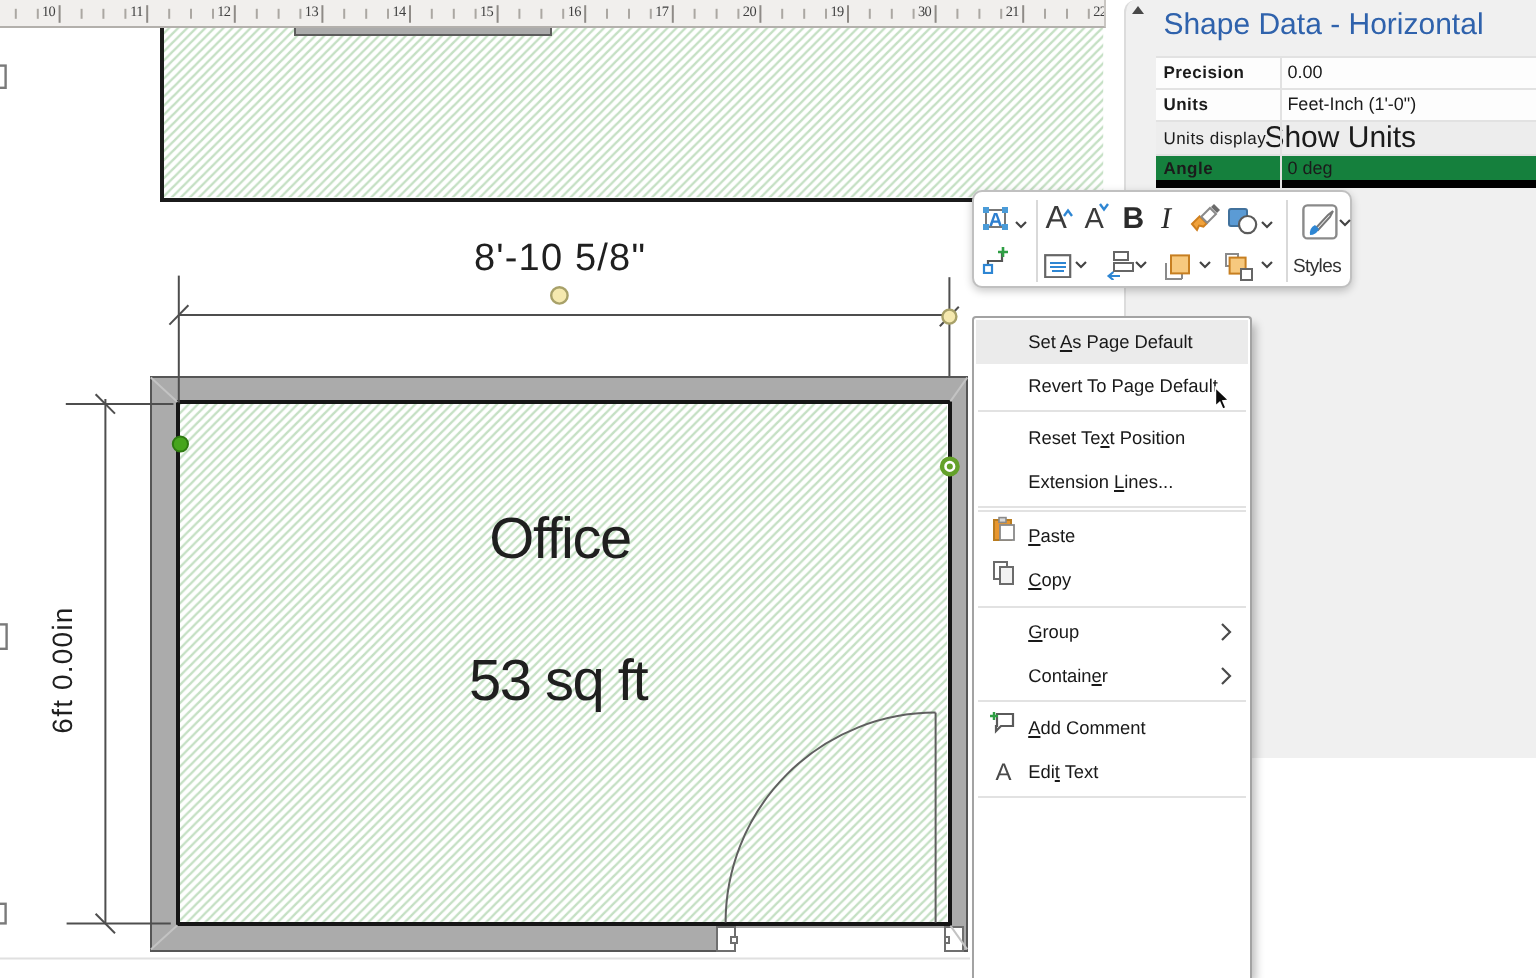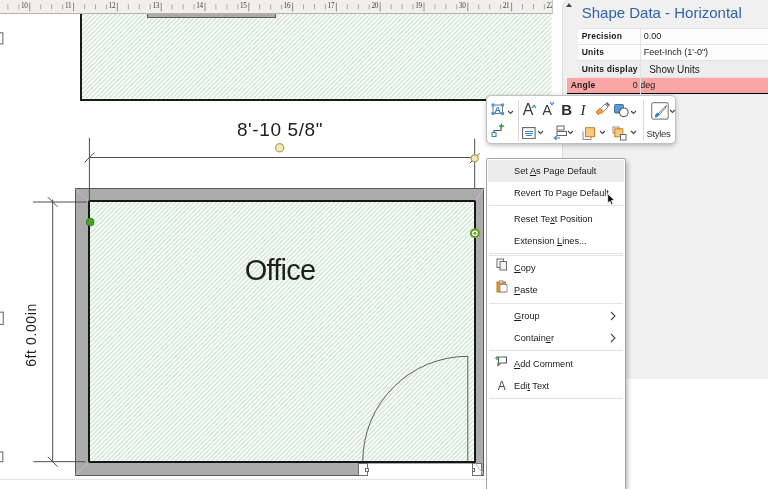--- a/index.html
+++ b/index.html
@@ -80,20 +80,21 @@
   <circle cx="90.2" cy="222.0" r="3.8" fill="#46a51c" stroke="#2e7a10" stroke-width="1"></circle>
   <circle cx="474.9" cy="233.2" r="3.9" fill="#ffffff" stroke="#64a12a" stroke-width="2.2"></circle>
   <circle cx="474.9" cy="233.2" r="1.5" fill="#64a12a"></circle>
   <rect x="-4" y="32.8" width="6.8" height="11.1" fill="#ffffff" stroke="#7a7a7a" stroke-width="1.2"></rect>
   <rect x="-4" y="312.2" width="7.3" height="12.2" fill="#ffffff" stroke="#7a7a7a" stroke-width="1.2"></rect>
   <rect x="-4" y="451.9" width="6.8" height="9.8" fill="#ffffff" stroke="#7a7a7a" stroke-width="1.2"></rect>
 </svg>
 
 <div class="ctext" style="left:180px;top:119px;width:200px;font-size:19px;letter-spacing:0.6px">8'-10 5/8"</div>
 <div class="ctext" style="left:180px;top:254.4px;width:200px;font-size:29px;letter-spacing:-0.75px">Office</div>
+<div class="ctext" style="left:179px;top:325.4px;width:200px;font-size:29px;letter-spacing:-0.75px">53 sq ft</div>
 <div class="ctext" style="left:-69.5px;top:327px;width:200px;font-size:14px;letter-spacing:0.6px;transform:rotate(-90deg)">6ft 0.00in</div>
 
 <div id="ruler">
   <svg width="552" height="13" style="position:absolute;left:0;top:0">
         <line x1="7.9" y1="4.4" x2="7.9" y2="9.4" stroke="#aba7a2" stroke-width="1"></line>
         <line x1="18.9" y1="4.4" x2="18.9" y2="9.4" stroke="#aba7a2" stroke-width="1"></line>
         <line x1="29.8" y1="2.6" x2="29.8" y2="11.4" stroke="#8f8b87" stroke-width="1"></line>
         <line x1="40.8" y1="4.4" x2="40.8" y2="9.4" stroke="#aba7a2" stroke-width="1"></line>
         <line x1="51.7" y1="4.4" x2="51.7" y2="9.4" stroke="#aba7a2" stroke-width="1"></line>
         <line x1="62.7" y1="4.4" x2="62.7" y2="9.4" stroke="#aba7a2" stroke-width="1"></line>
@@ -163,24 +164,24 @@
   <div style="position:absolute;left:77px;top:28.2px;width:1px;height:65.8px;background:#e2e2e2;z-index:3"></div>
   <div style="position:absolute;left:15px;right:0;top:28.2px;height:16.4px;background:#fdfdfd;border-bottom:1px solid #e2e2e2;box-sizing:border-box;border-top:1px solid #e2e2e2">
       <div style="position:absolute;left:3.5px;top:50%;transform:translateY(-50%);font-weight:bold;font-size:8.5px;letter-spacing:0.25px;color:#1b1b1b">Precision</div>
       <div style="position:absolute;left:65.5px;top:50%;transform:translateY(-50%);font-size:9px;color:#1b1b1b">0.00</div>
     </div>
       <div style="position:absolute;left:15px;right:0;top:44.6px;height:16.6px;background:#fdfdfd;border-bottom:1px solid #e2e2e2;box-sizing:border-box">
       <div style="position:absolute;left:3.5px;top:50%;transform:translateY(-50%);font-weight:bold;font-size:8.5px;letter-spacing:0.25px;color:#1b1b1b">Units</div>
       <div style="position:absolute;left:65.5px;top:50%;transform:translateY(-50%);font-size:9px;color:#1b1b1b">Feet-Inch (1'-0")</div>
     </div>
       <div style="position:absolute;left:15px;right:0;top:61.2px;height:16.4px;background:#ededed;border-bottom:1px solid #e2e2e2;box-sizing:border-box">
-      <div style="position:absolute;left:3.5px;top:50%;transform:translateY(-50%);font-weight:bold;font-size:8.5px;letter-spacing:0.25px;color:#1b1b1b">Units display</div>
-      <div style="position:absolute;left:71px;top:50%;transform:translateY(-50%);font-size:10px;color:#1b1b1b">Show Units</div>
-    </div>
-      <div style="position:absolute;left:4px;right:0;top:77.6px;height:16.4px;background:#fca5a5;border-bottom:1px solid #000000;box-sizing:border-box">
+      <div style="position:absolute;left:3.5px;top:50%;transform:translateY(-50%);font-weight:normal;font-size:8.5px;letter-spacing:0.25px;color:#1b1b1b">Units display</div>
+      <div style="position:absolute;left:54px;top:50%;transform:translateY(-50%);font-size:15px;color:#1b1b1b">Show Units</div>
+    </div>
+      <div style="position:absolute;left:15px;right:0;top:77.6px;height:16.4px;background:#15803d;border-bottom:4px solid #000000;box-sizing:border-box">
       <div style="position:absolute;left:3.5px;top:50%;transform:translateY(-50%);font-weight:bold;font-size:8.5px;letter-spacing:0.25px;color:#1b1b1b">Angle</div>
       <div style="position:absolute;left:65.5px;top:50%;transform:translateY(-50%);font-size:9px;color:#1b1b1b">0 deg</div>
     </div>
 </div>
 
 <div id="toolbar">
   <div style="position:absolute;left:31px;top:4px;width:1px;height:41px;background:#d9d9d9"></div>
   <div style="position:absolute;left:156.5px;top:4px;width:1px;height:41px;background:#d9d9d9"></div>
 
 <svg style="position:absolute;left:4.5px;top:7.2px" width="14" height="13">
@@ -265,28 +266,28 @@
 
 <div id="menu">
       <div class="mitem hl"><span class="mtext">Set <u>A</u>s Page Default</span></div>
       <div class="mitem"><span class="mtext">Revert To Page Default</span></div>
       <div class="msep"></div>
       <div class="mitem"><span class="mtext">Reset Te<u>x</u>t Position</span></div>
       <div class="mitem"><span class="mtext">Extension <u>L</u>ines...</span></div>
       <div class="msep"></div>
       <div class="msep"></div>
       <div class="mitem"><span class="mic"><svg width="12" height="13" viewBox="0 0 12 13">
-            <rect x="1" y="1" width="6.5" height="8.5" fill="#fff" stroke="#6b6b6b" stroke-width="1"></rect>
-            <rect x="4" y="3.5" width="6.5" height="8.5" fill="#f2f2f2" stroke="#6b6b6b" stroke-width="1"></rect>
-          </svg></span><span class="mtext"><u>C</u>opy</span></div>
-      <div class="mitem"><span class="mic"><svg width="12" height="13" viewBox="0 0 12 13">
             <rect x="1" y="2" width="8.5" height="10" fill="#e8962e" stroke="#b97c1f" stroke-width="1"></rect>
             <rect x="3.5" y="0.8" width="3.5" height="2.4" fill="#d9d9d9" stroke="#8a8a8a" stroke-width="0.8"></rect>
             <rect x="4" y="4.5" width="7" height="7.5" fill="#fff" stroke="#8a8a8a" stroke-width="0.9"></rect>
           </svg></span><span class="mtext"><u>P</u>aste</span></div>
+      <div class="mitem"><span class="mic"><svg width="12" height="13" viewBox="0 0 12 13">
+            <rect x="1" y="1" width="6.5" height="8.5" fill="#fff" stroke="#6b6b6b" stroke-width="1"></rect>
+            <rect x="4" y="3.5" width="6.5" height="8.5" fill="#f2f2f2" stroke="#6b6b6b" stroke-width="1"></rect>
+          </svg></span><span class="mtext"><u>C</u>opy</span></div>
       <div class="msep"></div>
       <div class="mitem"><span class="mtext"><u>G</u>roup</span><svg class="marr" width="6" height="10">
           <path d="M1 1 L5 5 L1 9" stroke="#4a4a4a" stroke-width="1.1" fill="none"></path>
         </svg></div>
       <div class="mitem"><span class="mtext">Contain<u>e</u>r</span><svg class="marr" width="6" height="10">
           <path d="M1 1 L5 5 L1 9" stroke="#4a4a4a" stroke-width="1.1" fill="none"></path>
         </svg></div>
       <div class="msep"></div>
       <div class="mitem"><span class="mic"><svg width="13" height="12" viewBox="0 0 13 12">
             <path d="M3.5 2 L11.5 2 L11.5 8 L5.5 8 L3 10.5 L3 8 L3.5 8 Z" fill="none" stroke="#5a5a5a" stroke-width="1.1"></path>

